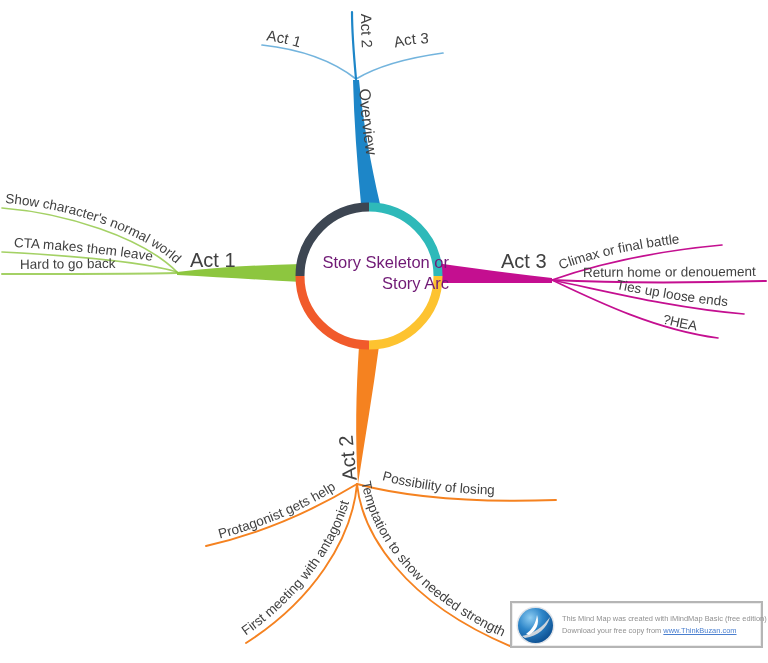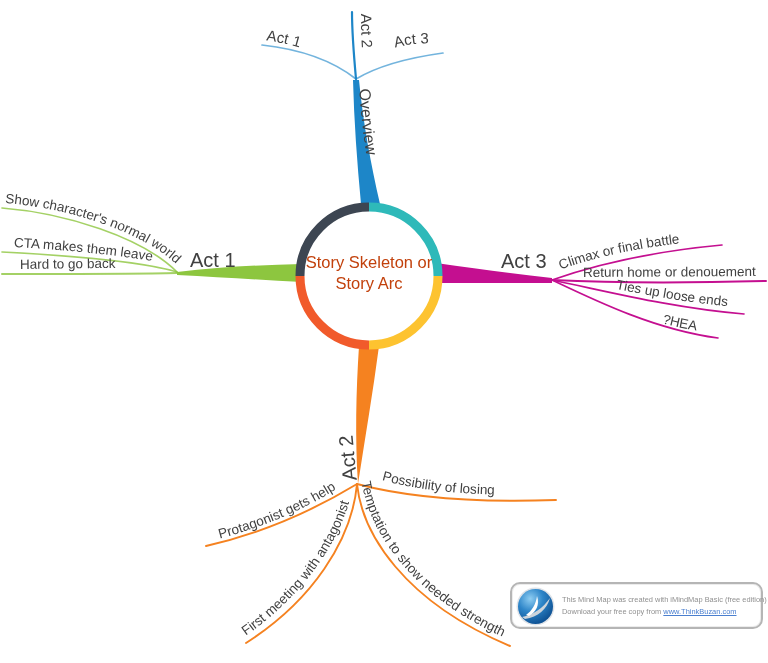--- a/index.html
+++ b/index.html
@@ -9,25 +9,25 @@
   }
   .map{position:absolute;left:0;top:0;}
   svg{font-family:"Liberation Sans",sans-serif;}
   svg text{fill:#414141;}
   .ln{fill:none;stroke-linecap:round;}
   .ln-lt{opacity:.62;}
   .ln-md{opacity:.8;}
   .arc{fill:none;stroke-width:9;stroke-linecap:butt;}
   .center-label{
     position:absolute;left:289px;top:252px;width:160px;
-    text-align:center;font-size:16.5px;line-height:21px;color:#c2410c;
+    text-align:right;font-size:16.5px;line-height:21px;color:#701a75;
   }
   .watermark{
-    position:absolute;left:510px;top:582px;width:253px;height:47px;
-    border:2px solid #b5b5b5;border-radius:10px;background:#fff;
+    position:absolute;left:510px;top:601px;width:253px;height:47px;
+    border:2px solid #b5b5b5;border-radius:0;background:#fff;
     box-sizing:border-box;box-shadow:inset 0 0 0 1px #ececec;
   }
   .wm-logo{position:absolute;left:4px;top:3px;}
   .wm-text{
     position:absolute;left:50px;top:10px;font-size:8px;color:#909090;
     line-height:12px;white-space:nowrap;transform:scaleX(.93);transform-origin:0 0;
   }
   .wm-link{color:#4a7fcf;text-decoration:underline;cursor:pointer;}
 </style>
 </head>

